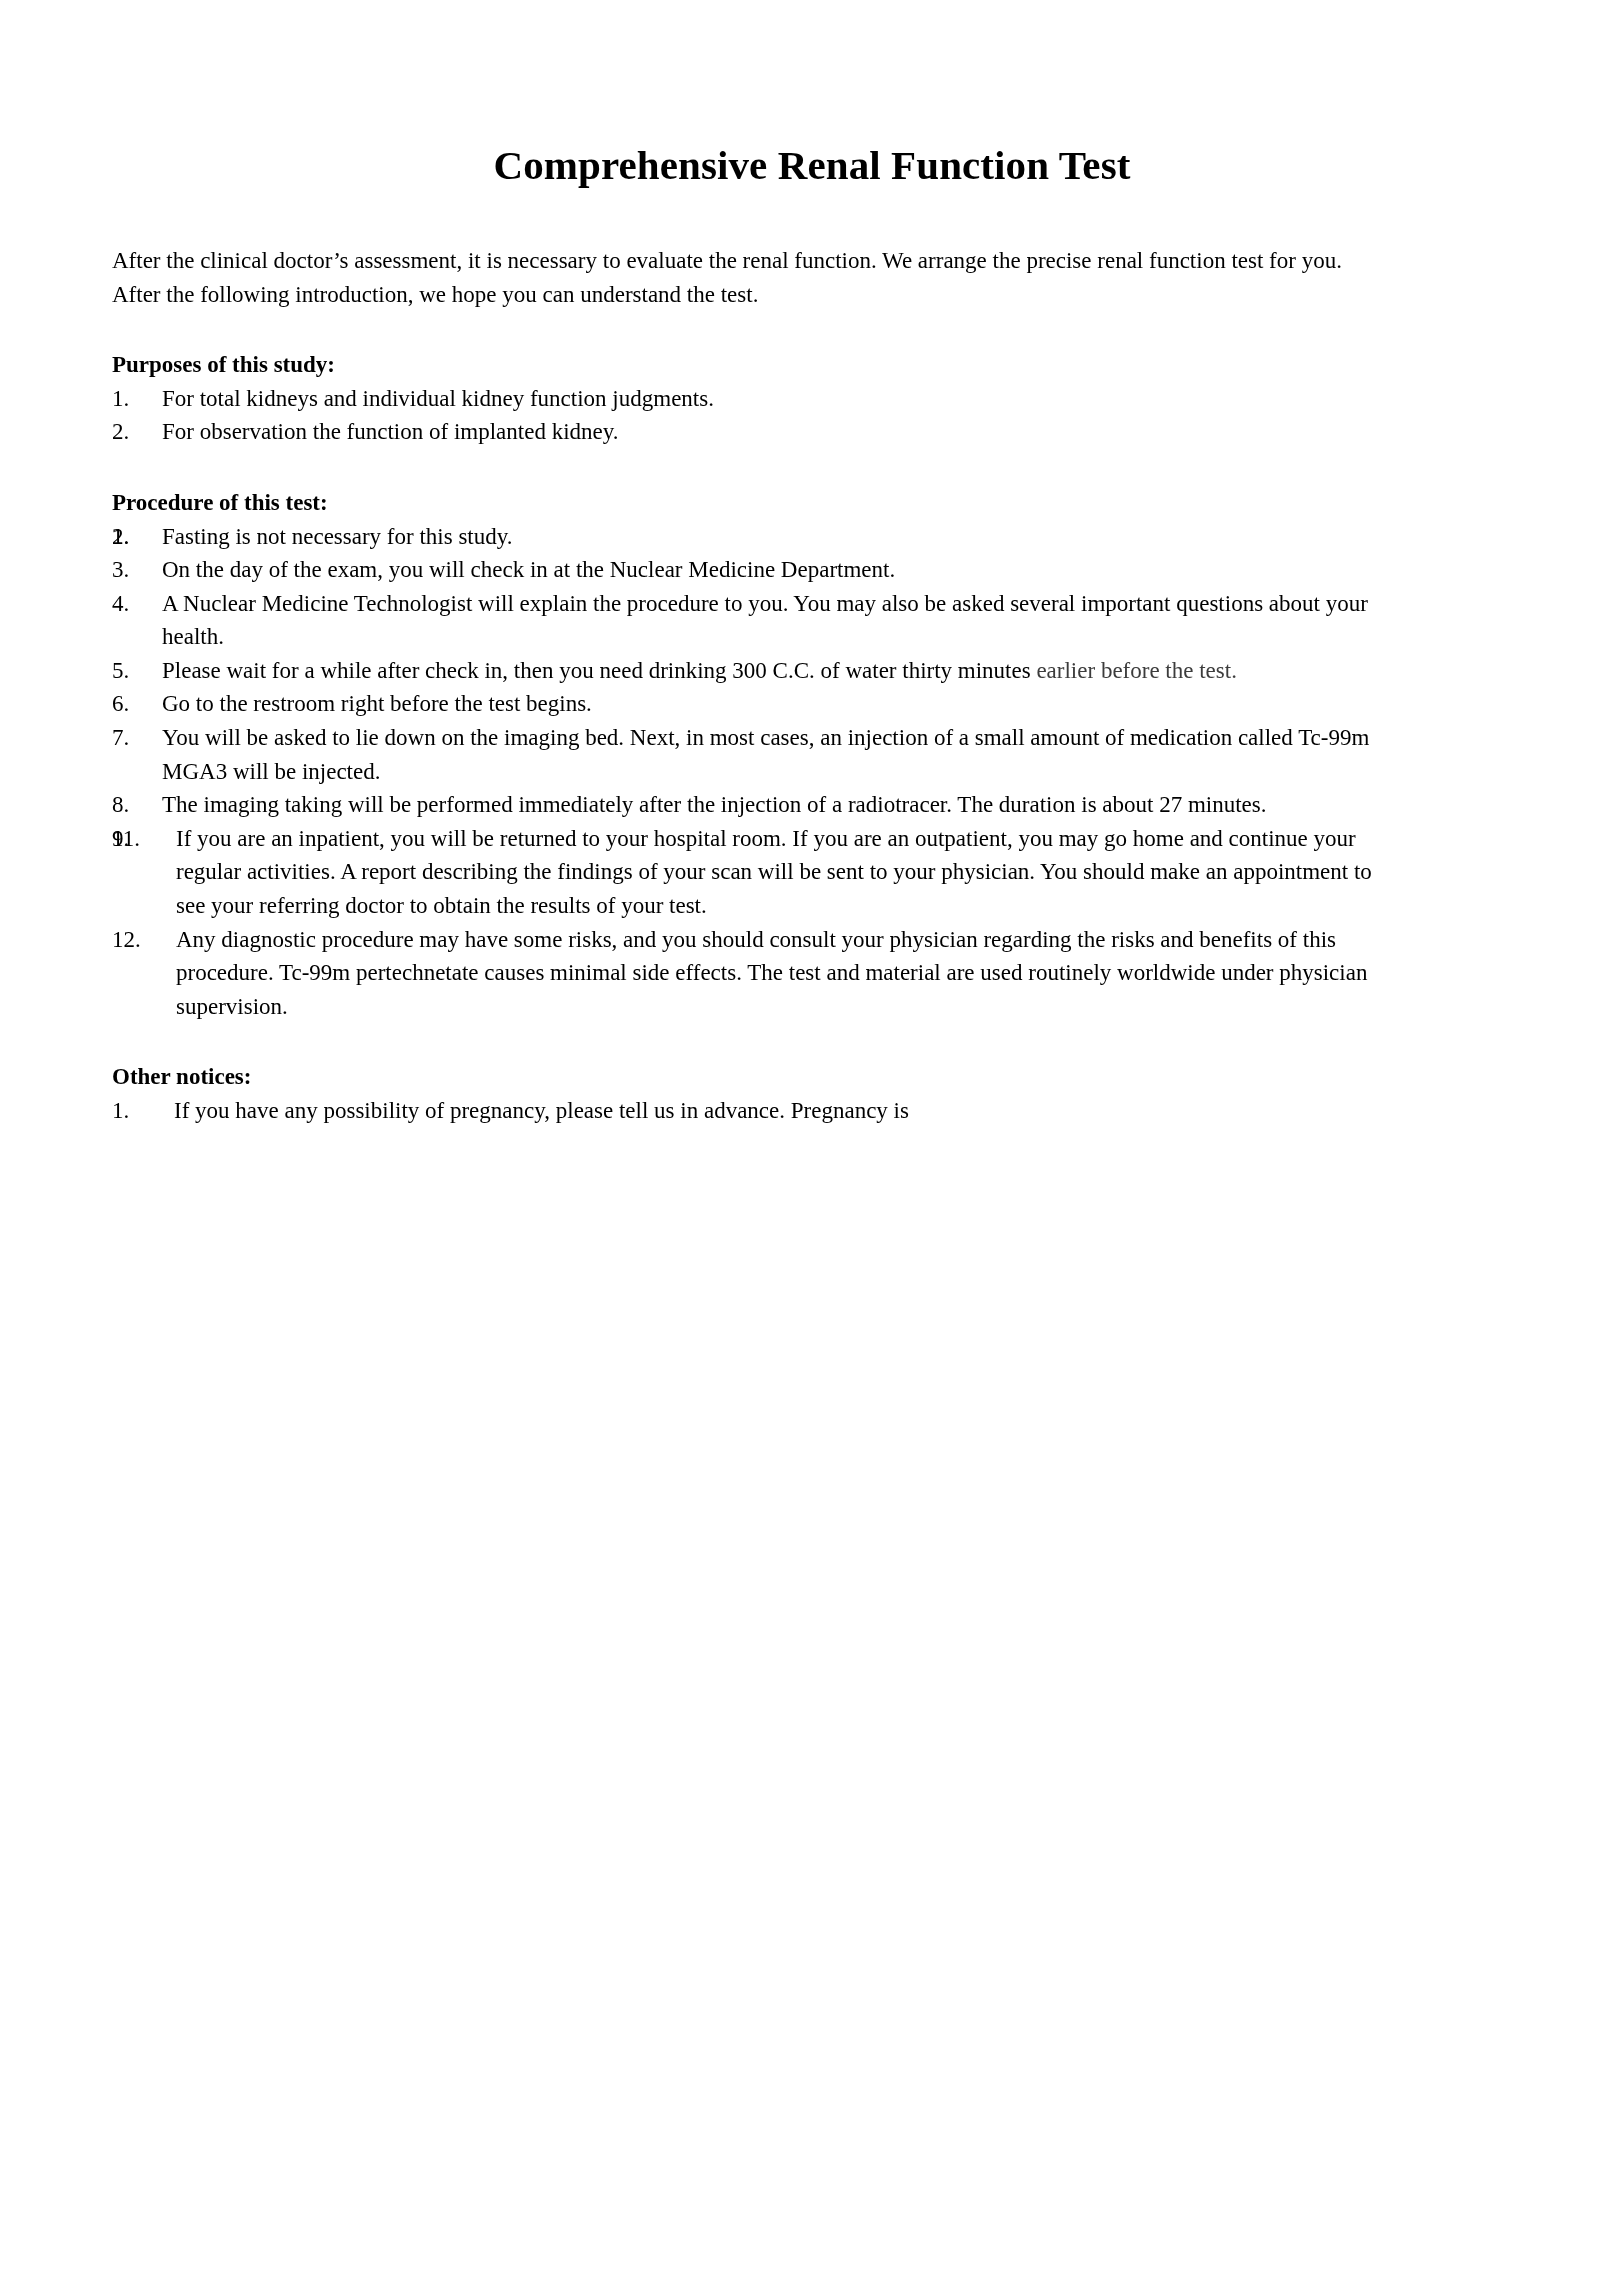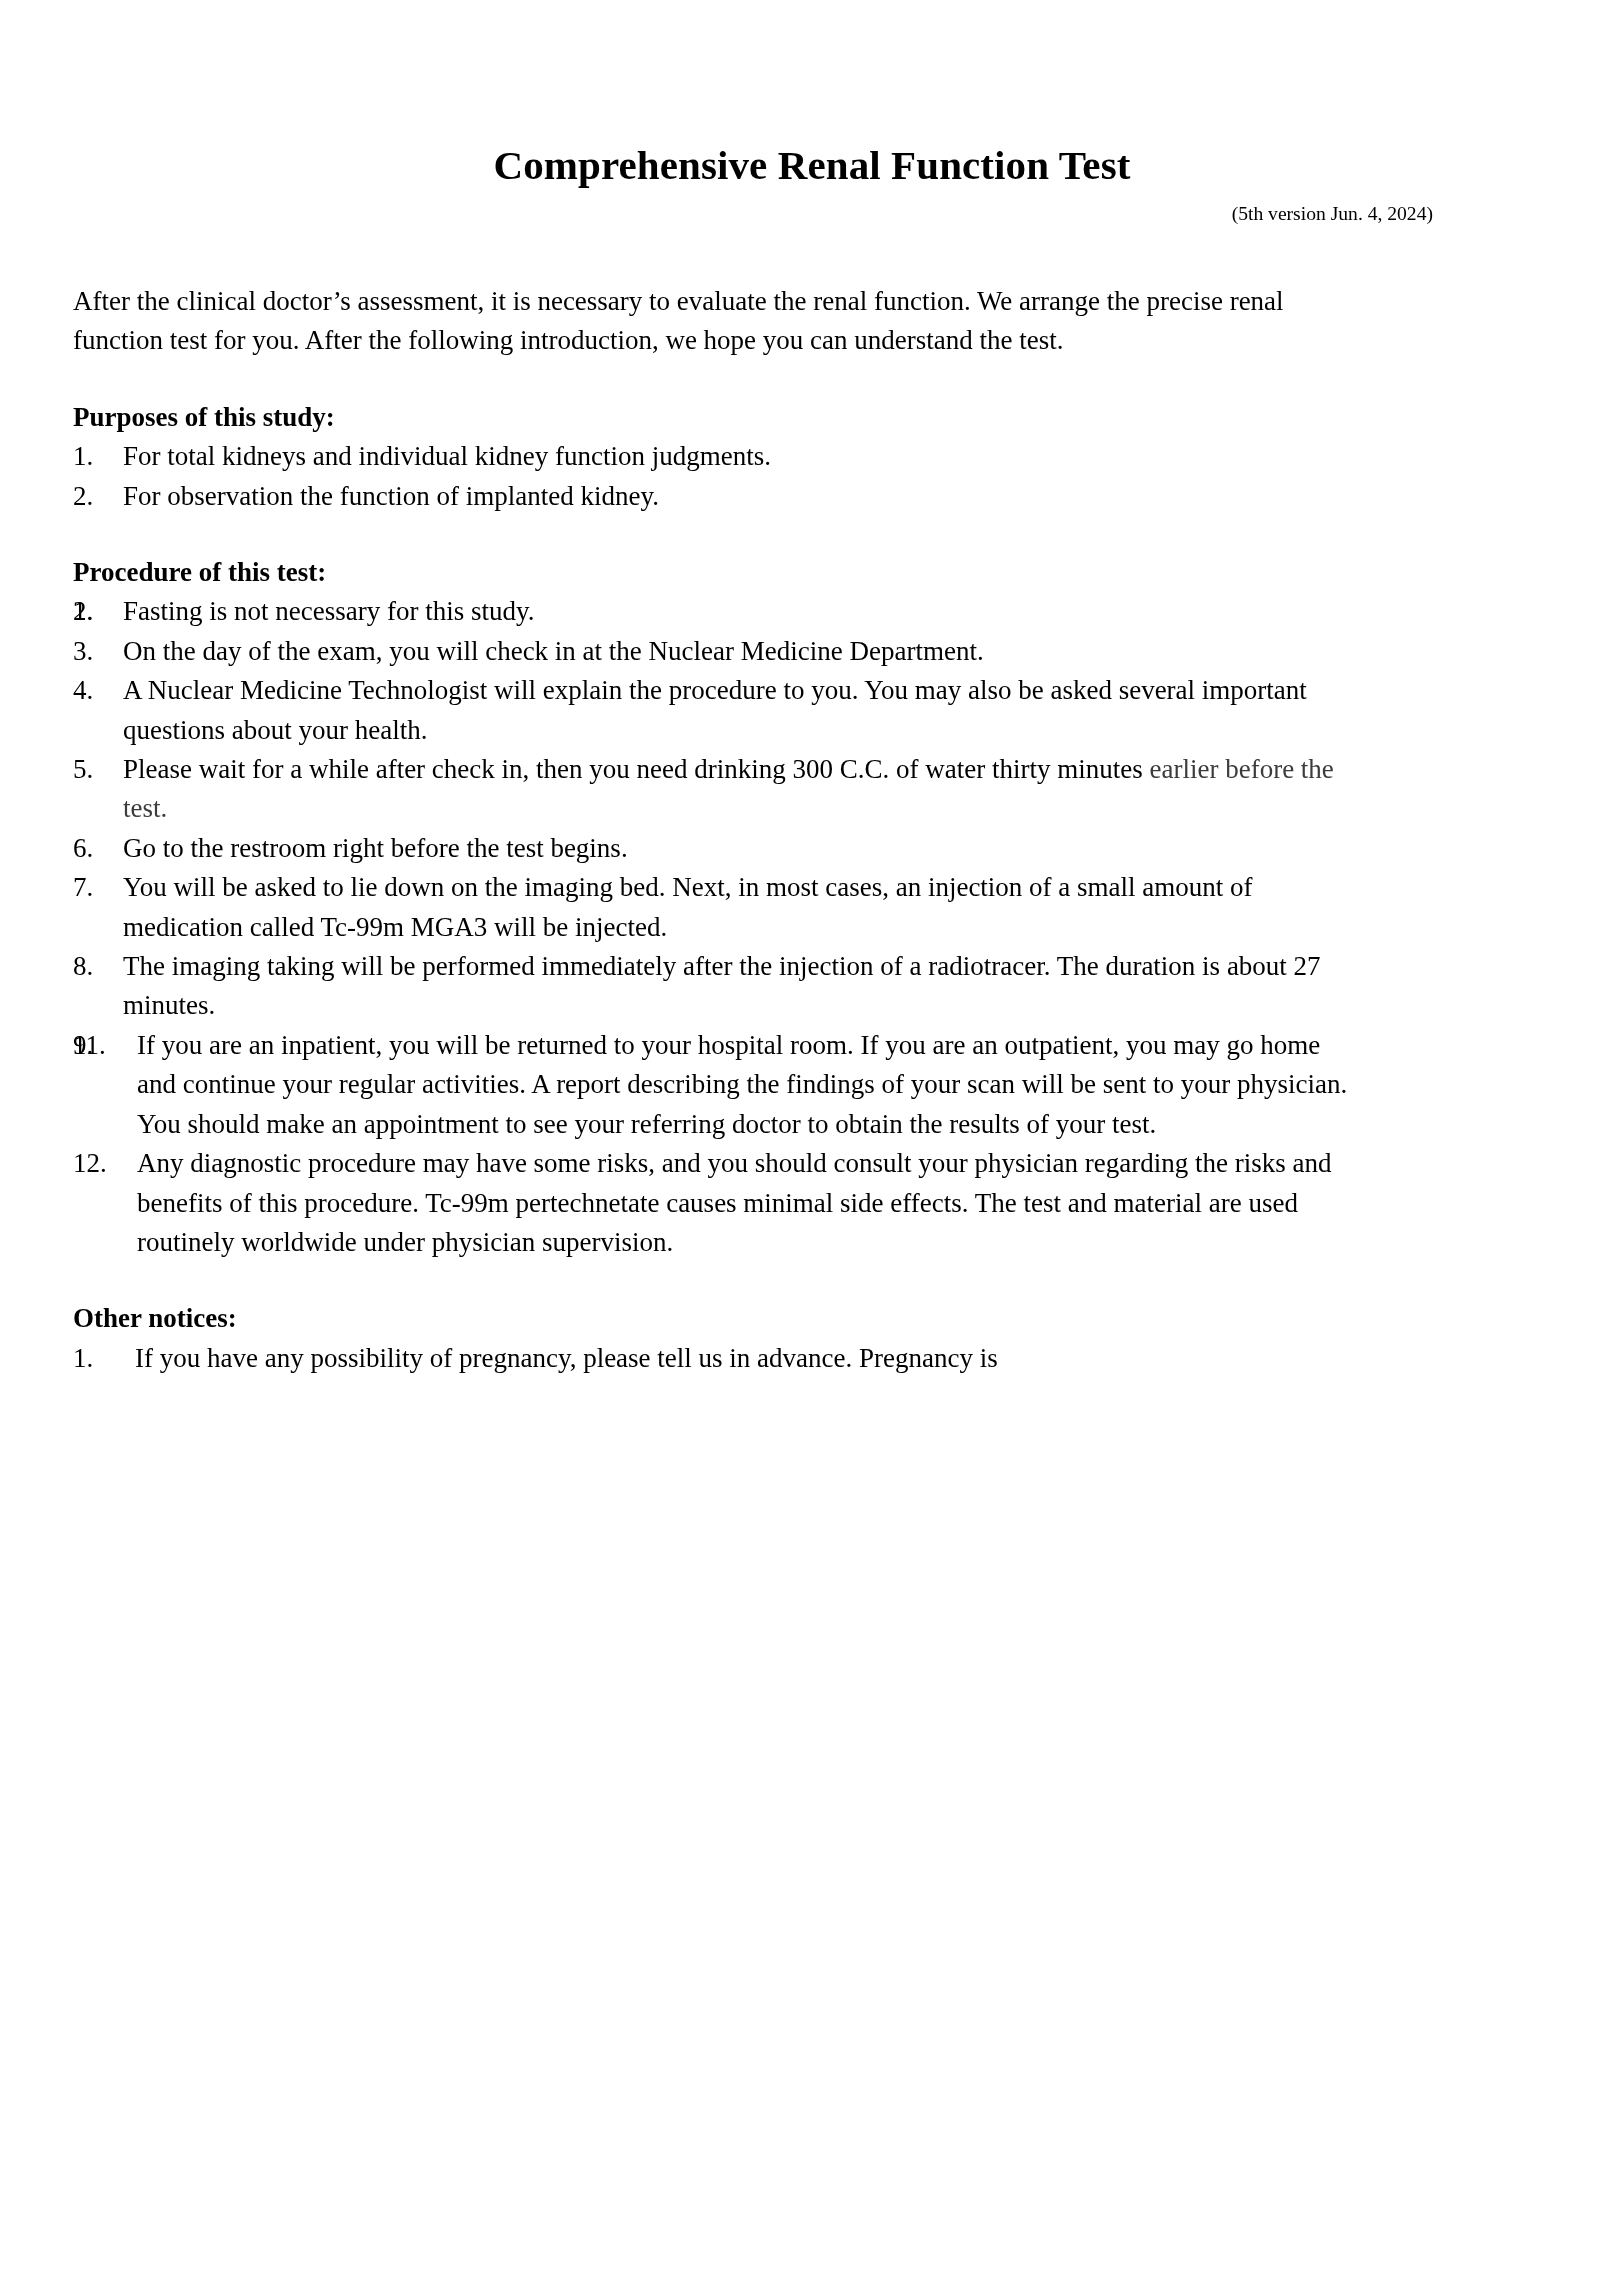--- a/index.html
+++ b/index.html
@@ -36,23 +36,23 @@
 
   .version-line {
     text-align: right;
     font-size: 19.6px;
     line-height: 1.2;
     margin: 14.4px 191px 0 0;
   }
 
   
   .body-frame {
-    margin-left: 73px;
+    margin-left: 112px;
     width: 1281px;
-    font-size: 27px;
+    font-size: 23px;
     line-height: 1.46;
   }
 
   .intro {
     margin-top: 56px;
     text-align: left;
   }
 
   .intro p {
     margin: 0;
@@ -106,21 +106,20 @@
     color: #3c3c3c;
   }
 </style>
 </head>
 <body>
 
 <div class="page">
 
   <div class="title-block">
     <h1 class="doc-title">Comprehensive Renal Function Test</h1>
-    <div class="version-line">(5th version Jun. 4, 2024)</div>
   </div>
 
   <div class="body-frame">
 
     <div class="intro">
       <p>After the clinical doctor’s assessment, it is necessary to evaluate the renal function. We arrange the precise renal function test for you. After the following introduction, we hope you can understand the test.</p>
     </div>
 
     <div class="section">
       <div class="section-heading">Purposes of this study:</div>

